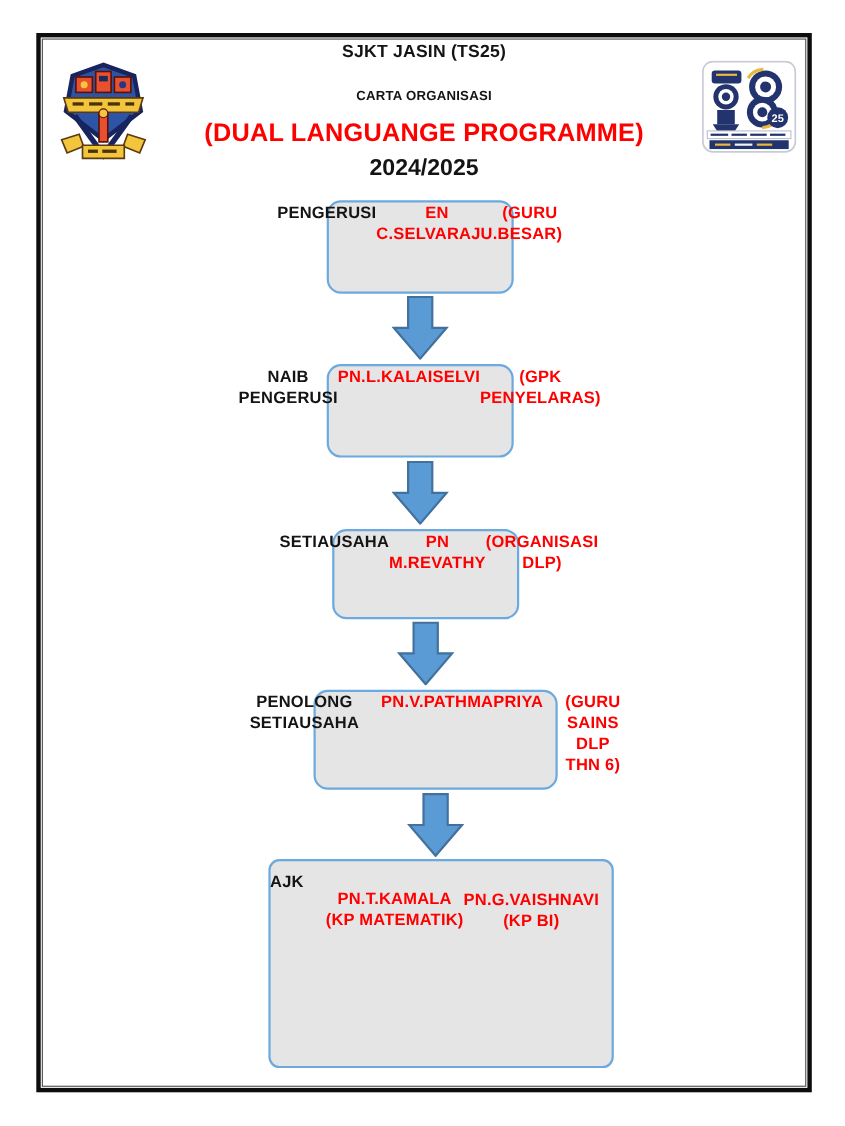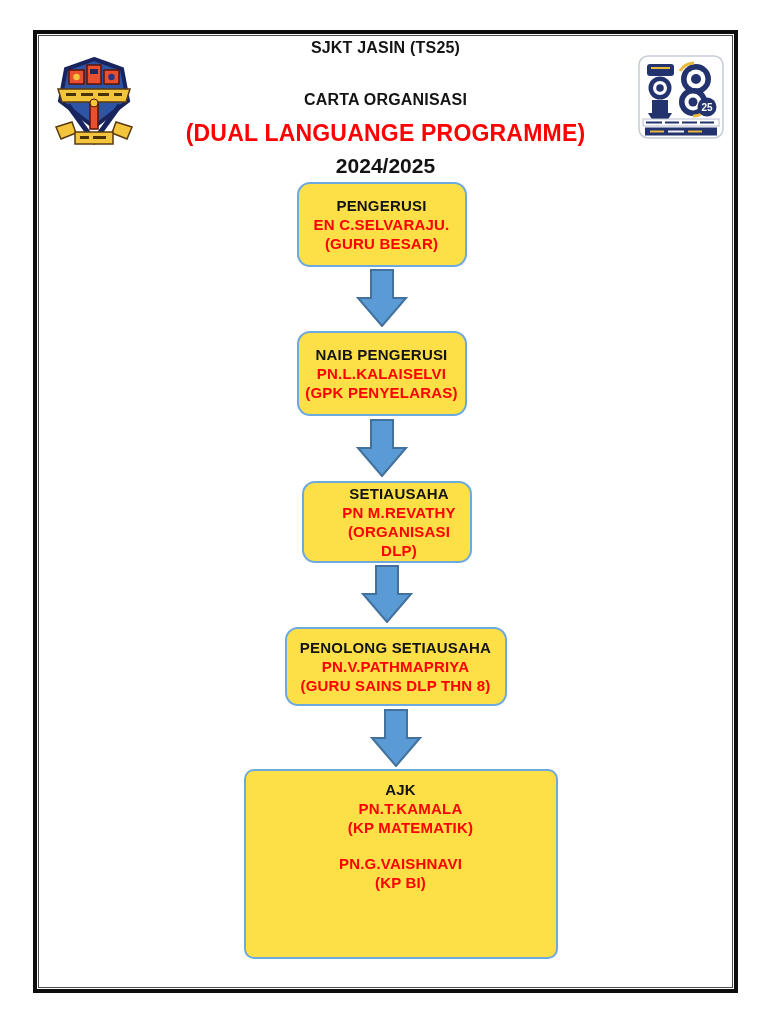--- a/index.html
+++ b/index.html
@@ -15,39 +15,39 @@
   }
   .frame-inner{
     position:absolute;inset:1px;border:1px solid #4a4a4a;
   }
   .logo{position:absolute;}
   .logo-left{left:11px;top:19px;width:92px;height:100px;}
   .logo-right{left:598px;top:21px;width:92px;height:84px;}
 
   .header-title{position:absolute;top:4px;left:0;right:0;text-align:center;font-weight:bold;}
   .t1{font-size:16px;line-height:20px;color:#141414;letter-spacing:.2px;}
-  .t2{font-size:16px;line-height:20px;color:#141414;margin-top:32px;letter-spacing:.2px;}
+  .t2{font-size:12px;line-height:20px;color:#141414;margin-top:19px;letter-spacing:.2px;}
   .t3{font-size:23px;line-height:23px;color:#ff0000;margin-top:12px;letter-spacing:.2px;}
   .t4{font-size:21px;line-height:20px;color:#141414;margin-top:11px;}
 
   .chart-col{
     position:absolute;top:148px;left:0;right:0;
     display:flex;flex-direction:column;align-items:center;
   }
   .node{
-    box-sizing:border-box;background:#fde047;
+    box-sizing:border-box;background:#e5e5e5;
     border:2px solid #6BA9DE;border-radius:13px;
-    display:flex;flex-direction:column;justify-content:center;
+    display:flex;justify-content:center;
     text-align:center;font-weight:bold;font-size:15px;line-height:19px;
   }
   .node .role{color:#141414;letter-spacing:.2px;}
   .node .nm{color:#ff0000;letter-spacing:.2px;}
   .n-sm{width:170px;height:85px;transform:translateX(-4px);}
   .n3{height:82px;transform:translateX(1px);padding-left:25px;}
-  .n4{width:222px;height:79px;transform:translateX(10px);}
+  .n4{width:222px;height:91px;transform:translateX(10px);gap:20px;}
   .n5{
     width:314px;height:190px;border-radius:10px;transform:translateX(15px);
     justify-content:flex-start;padding-top:9px;
   }
   .ajk-group{margin-top:17px;}
   .arrow{display:block;}
   .a1,.a2{transform:translateX(-4px);}
   .a3{transform:translateX(1px);}
   .a4{transform:translateX(10px);}
   .ar-m1{margin:2px 0 4px 0;}
@@ -153,30 +153,30 @@
       <div class="nm">(ORGANISASI DLP)</div>
     </div>
 
     <svg class="arrow a3 ar-m3" width="52" height="58" viewBox="0 0 52 58">
       <polygon points="15,1 37,1 37,29 50,29 26,57 2,29 15,29" fill="#5B9BD5" stroke="#41719C" stroke-width="2"></polygon>
     </svg>
 
     <div class="node n4">
       <div class="role">PENOLONG SETIAUSAHA</div>
       <div class="nm">PN.V.PATHMAPRIYA</div>
-      <div class="nm">(GURU SAINS DLP THN 8)</div>
+      <div class="nm">(GURU SAINS DLP THN 6)</div>
     </div>
 
     <svg class="arrow a4 ar-m4" width="52" height="58" viewBox="0 0 52 58">
       <polygon points="15,1 37,1 37,29 50,29 26,57 2,29 15,29" fill="#5B9BD5" stroke="#41719C" stroke-width="2"></polygon>
     </svg>
 
     <div class="node n5">
       <div class="role">AJK</div>
-      <div class="ajk-group" style="margin-top:0;padding-left:20px;">
+      <div class="ajk-group" style="margin-top:16px;padding-left:20px;">
         <div class="nm">PN.T.KAMALA</div>
         <div class="nm">(KP MATEMATIK)</div>
       </div>
       <div class="ajk-group">
         <div class="nm">PN.G.VAISHNAVI</div>
         <div class="nm">(KP BI)</div>
       </div>
     </div>
 
   </div>

